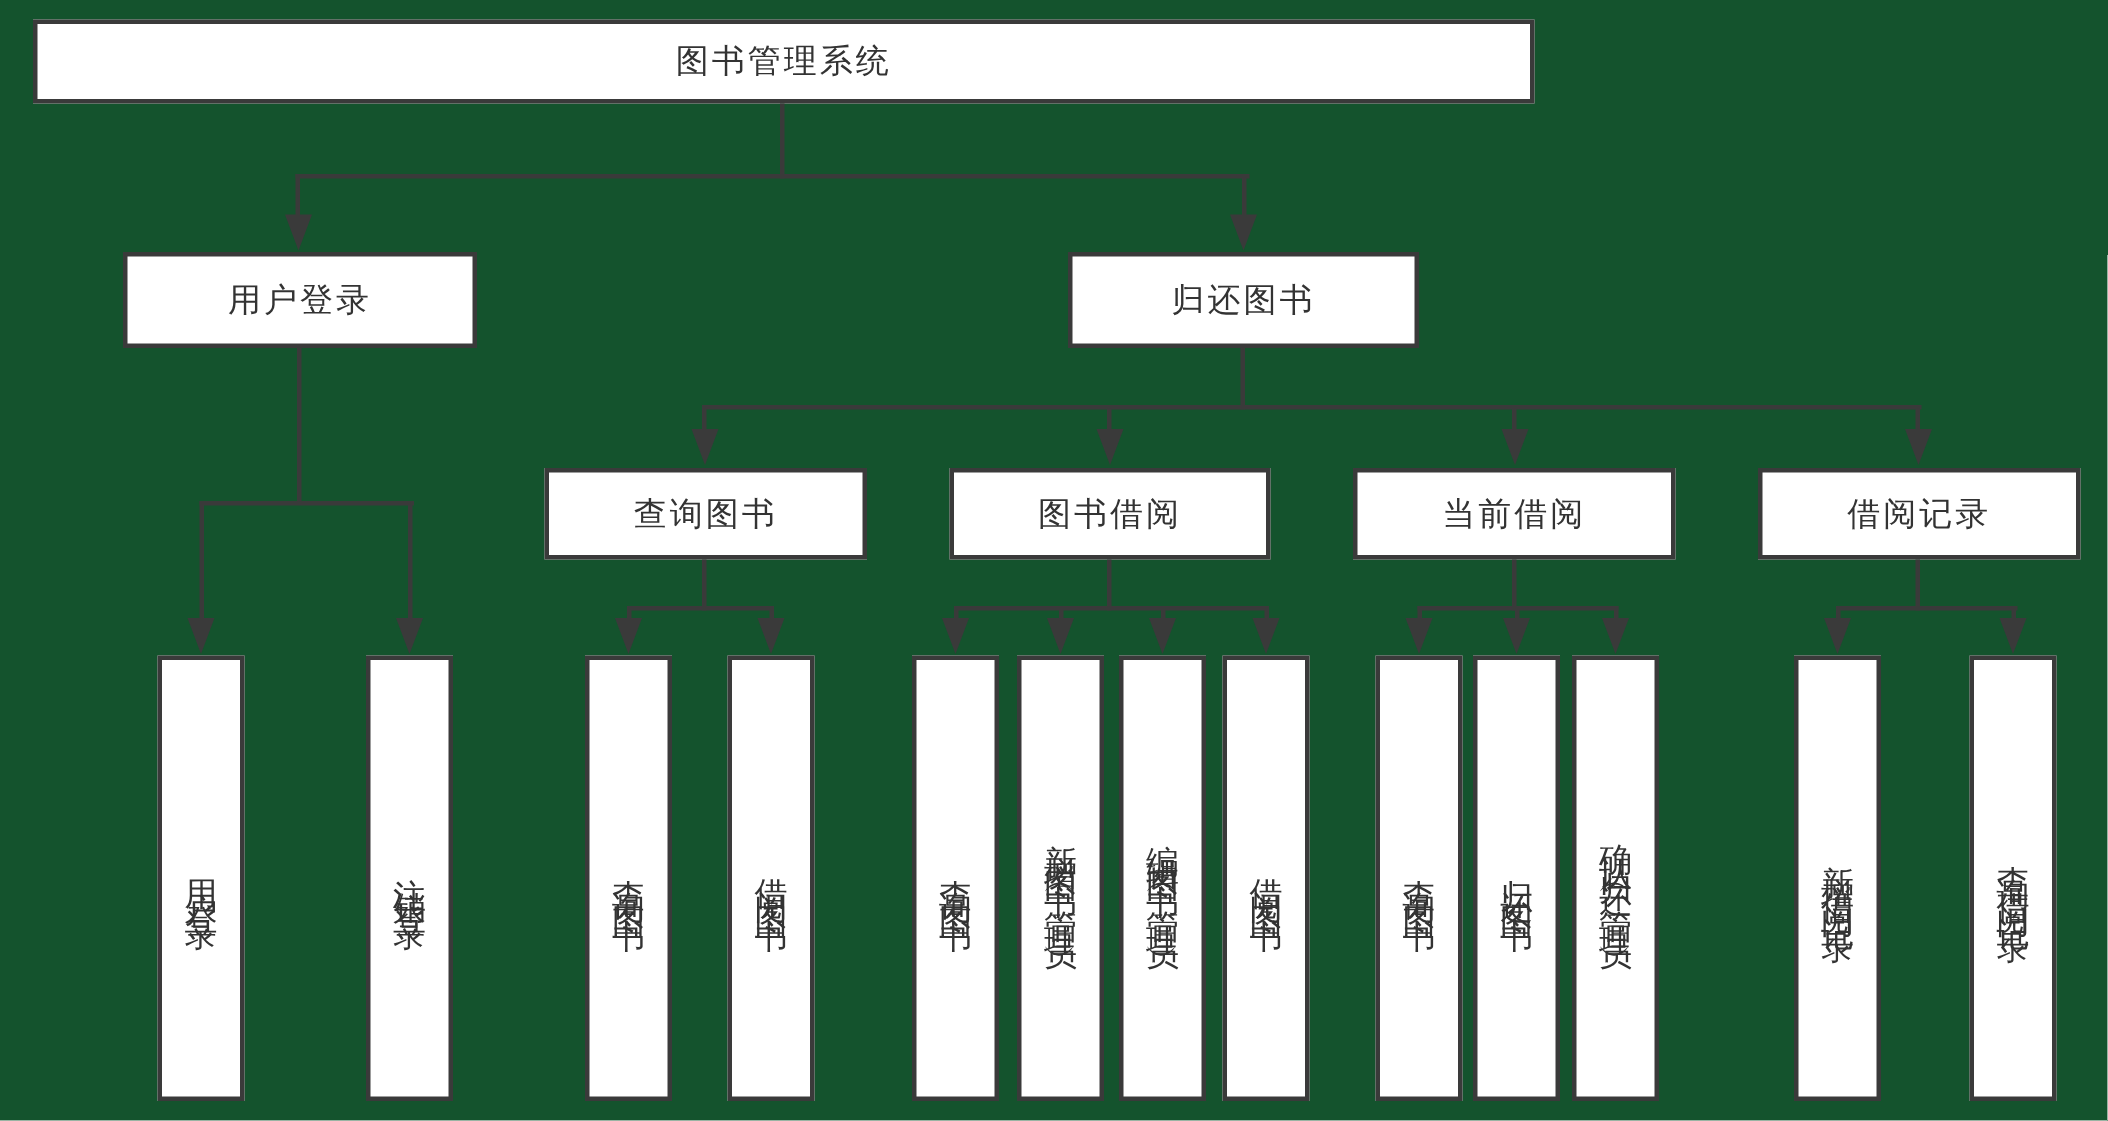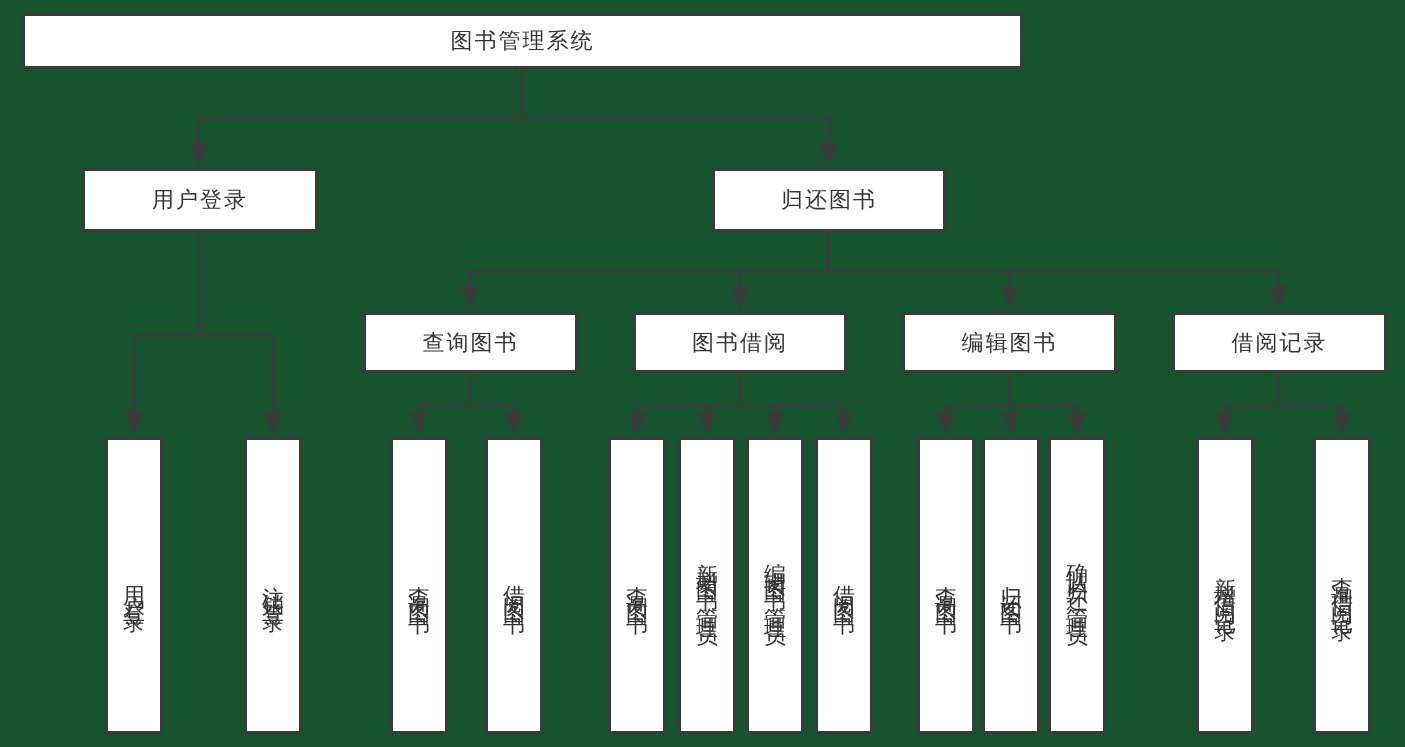--- a/index.html
+++ b/index.html
@@ -73,21 +73,21 @@
   <div class="line" style="left:1277px;top:270px;width:3px;height:18px"></div>
   <div class="arrow" style="left:1270px;top:286px"></div>
 
   <div class="box h-box" style="left:363px;top:312px;width:215px;height:61px">
     <span class="label">查询图书</span>
   </div>
   <div class="box h-box" style="left:633px;top:312px;width:214px;height:61px">
     <span class="label">图书借阅</span>
   </div>
   <div class="box h-box" style="left:902px;top:312px;width:215px;height:61px">
-    <span class="label">编辑图书</span>
+    <span class="label">当前借阅</span>
   </div>
   <div class="box h-box" style="left:1172px;top:312px;width:215px;height:61px">
     <span class="label">借阅记录</span>
   </div>
 
   <div class="line" style="left:468px;top:373px;width:3px;height:34px"></div>
   <div class="line" style="left:418px;top:404px;width:98px;height:3px"></div>
   <div class="line" style="left:418px;top:404px;width:3px;height:10px"></div>
   <div class="arrow" style="left:410px;top:412px"></div>
   <div class="line" style="left:513px;top:404px;width:3px;height:10px"></div>

